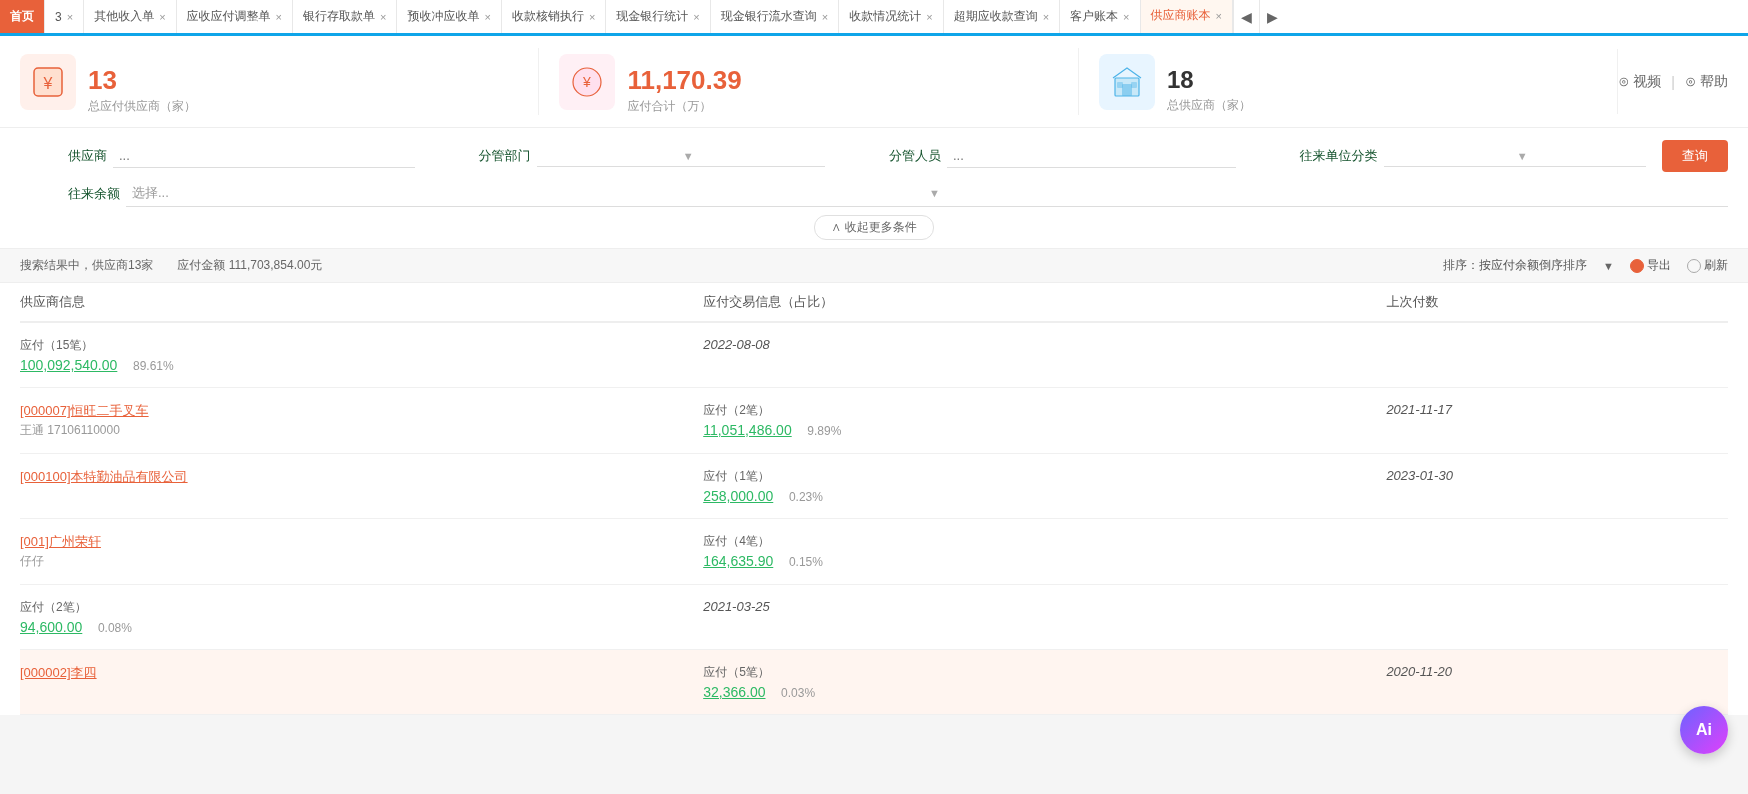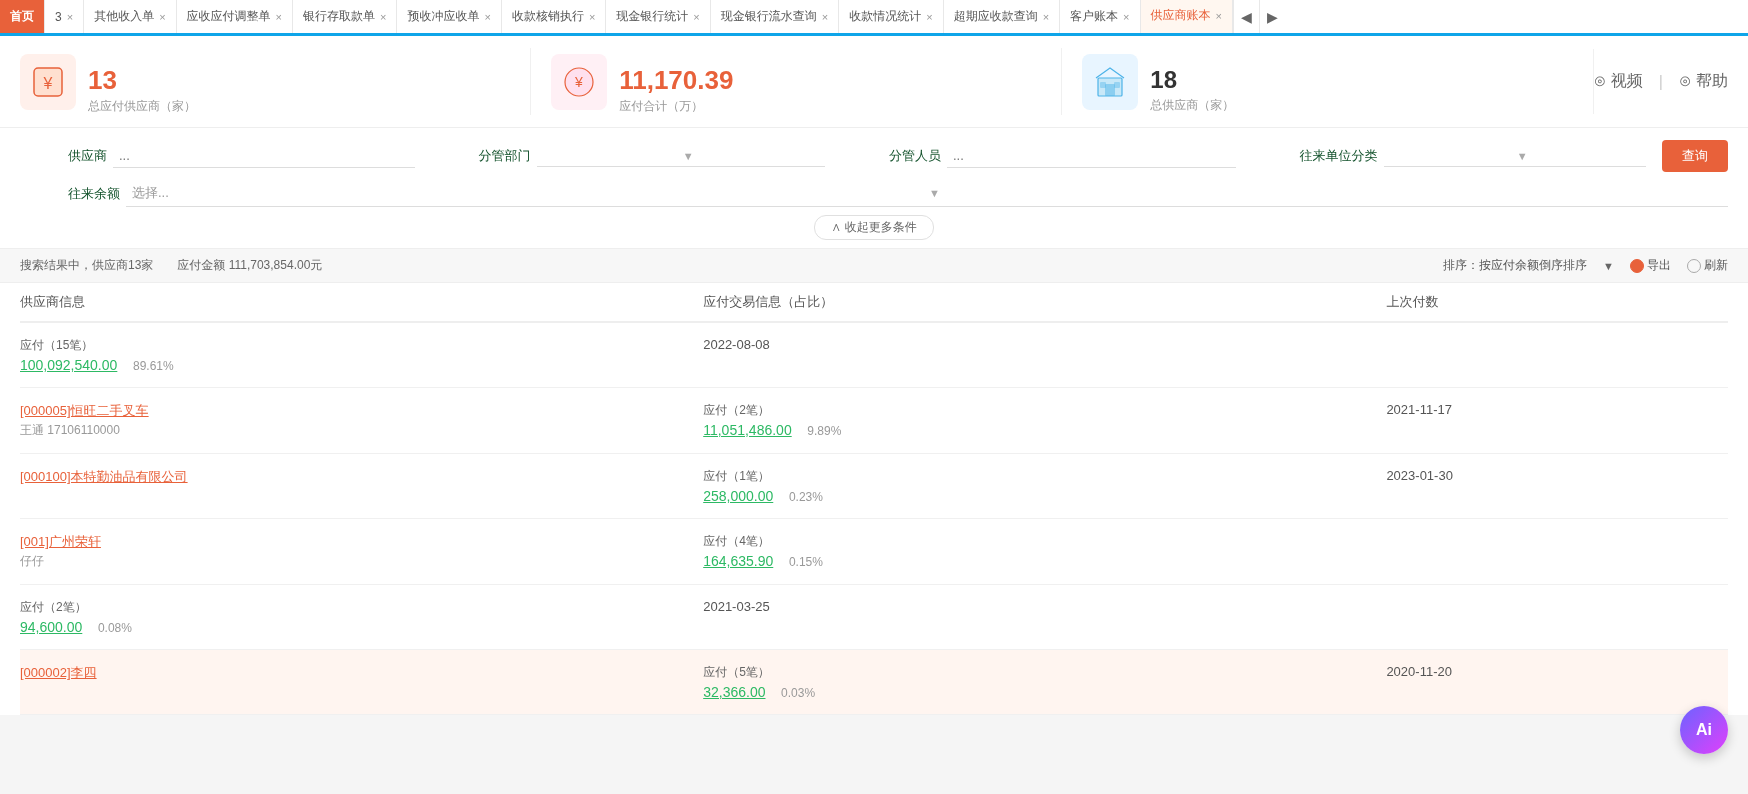--- a/index.html
+++ b/index.html
@@ -95,22 +95,22 @@
       line-height: 1.2;
       margin-top: 17px;
     }
     .stat-content .stat-label {
       font-size: 12px;
       color: #999;
       margin-top: 2px;
     }
     .top-right-links {
       display: flex;
-      gap: 16px;
-      font-size: 16px;
+      gap: 10px;
+      font-size: 14px;
       color: #666;
       align-items: center;
       margin-left: auto;
       text-align: center;
     }
     .top-right-links span { cursor: pointer; color: #666; }
     .top-right-links .sep { color: #ccc; }
 
     
     .filter-area {
@@ -256,21 +256,21 @@
     }
     .tx-label { font-size: 12px; color: #666; margin-bottom: 3px; }
     .tx-amount {
       font-size: 14px;
       color: #2db964;
       font-weight: 500;
       cursor: pointer;
       text-decoration: underline;
     }
     .tx-percent { font-size: 12px; color: #999; margin-left: 12px; }
-    .last-pay { font-size: 13px; color: #555; }
+    .last-pay { font-size: 13px; color: #555; font-style: italic; }
 
     
     ::-webkit-scrollbar { width: 6px; height: 6px; }
     ::-webkit-scrollbar-track { background: #f1f1f1; }
     ::-webkit-scrollbar-thumb { background: #ccc; border-radius: 3px; }
   </style>
 </head>
 <body>
 
 <div class="top-nav">
@@ -458,21 +458,21 @@
     <div>
       <div class="tx-label">应付（15笔）</div>
       <span class="tx-amount">100,092,540.00</span>
       <span class="tx-percent">89.61%</span>
     </div>
     <div class="last-pay">2022-08-08</div>
   </div>
 
   <div class="table-row">
     <div>
-      <div class="supplier-name">[000005]恒旺二手叉车</div>
+      <div class="supplier-name">[000007]恒旺二手叉车</div>
       <div class="supplier-sub">王通  17106110000</div>
     </div>
     <div>
       <div class="tx-label">应付（2笔）</div>
       <span class="tx-amount">11,051,486.00</span>
       <span class="tx-percent">9.89%</span>
     </div>
     <div class="last-pay">2021-11-17</div>
   </div>
 

